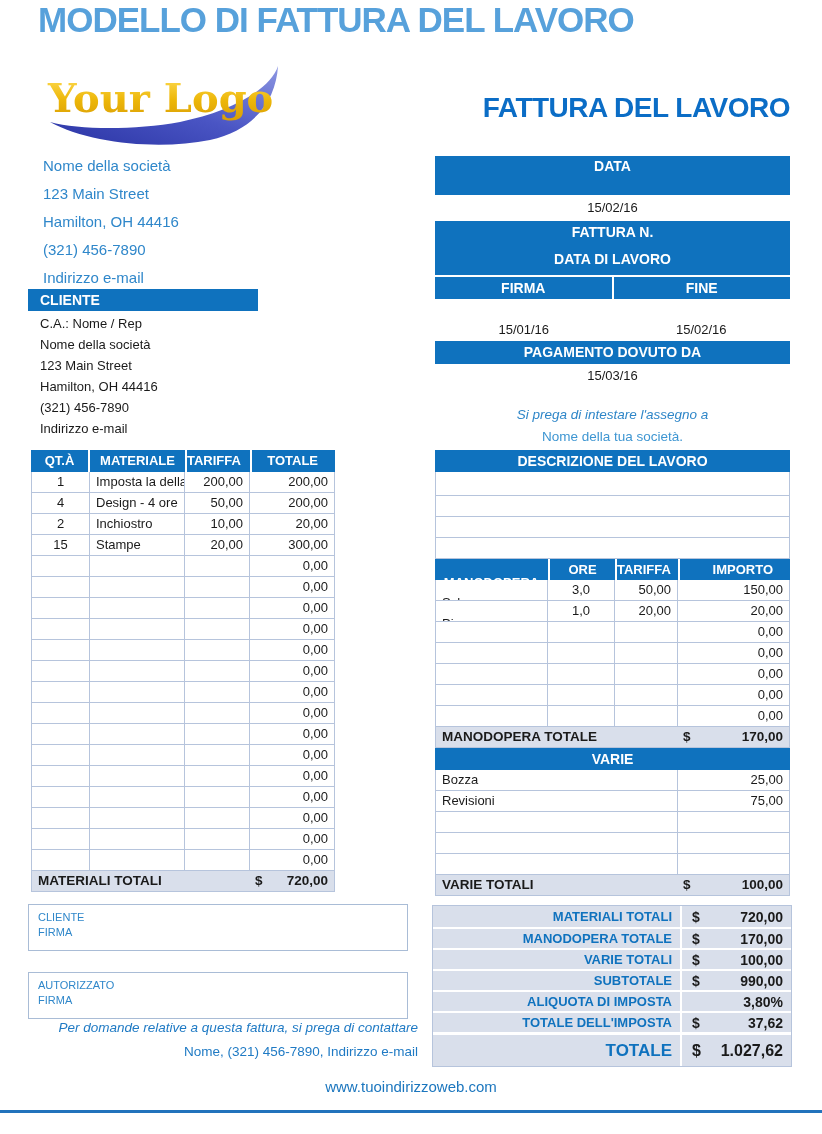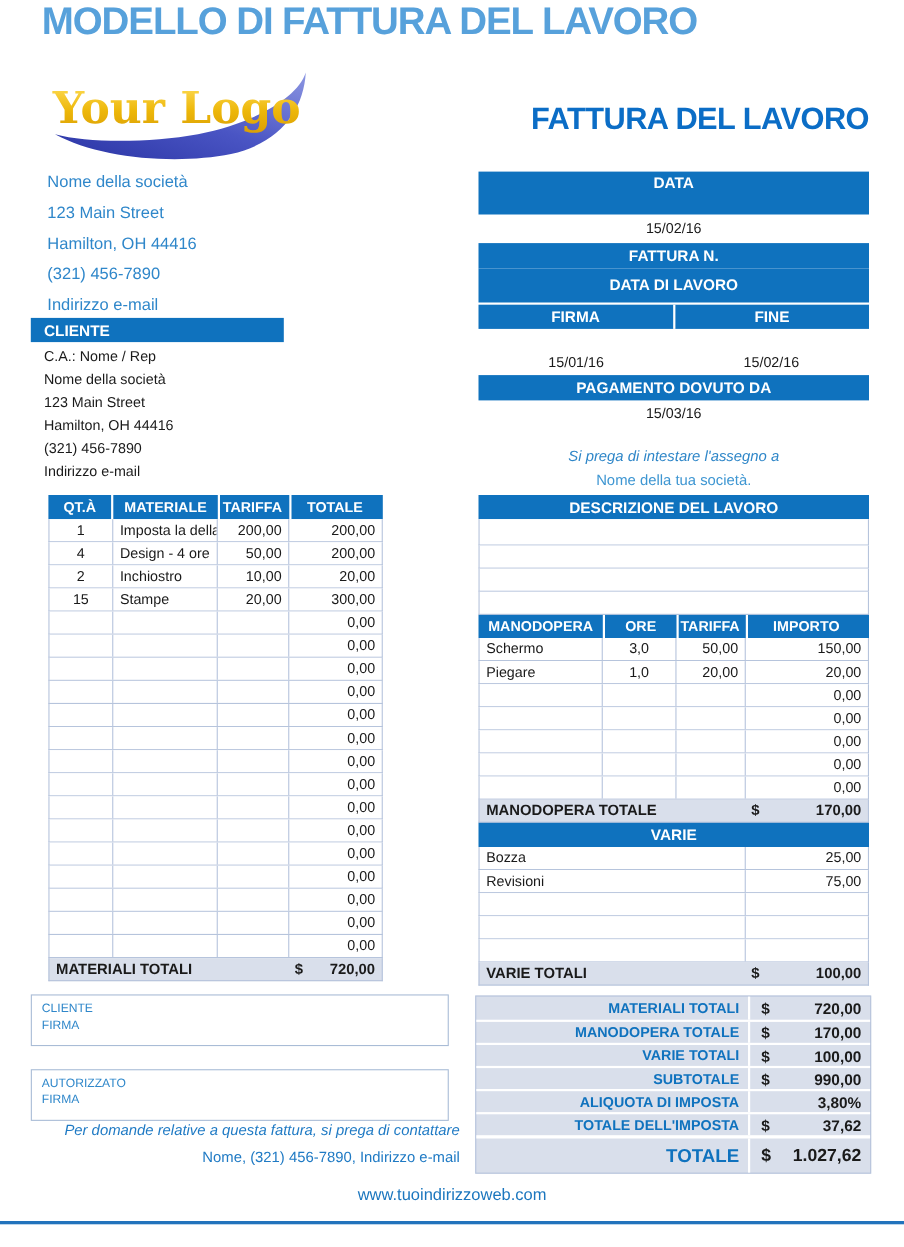--- a/index.html
+++ b/index.html
@@ -30,43 +30,43 @@
   .v22{height:22px;line-height:22px;margin-top:20px;} .v24{height:24px;line-height:24px;}
   .split{display:flex;}
   .split>div{flex:1;}
   .split .bar+.bar{border-left:2px solid #fff;box-sizing:border-box;height:22px;line-height:22px;}
   .split .bar{height:22px;line-height:22px;}
   .note-italic{margin-top:19px;font-style:italic;color:var(--note);font-size:13.5px;text-align:center;}
   .note-plain{margin-top:7px;color:var(--note2);font-size:13.5px;text-align:center;}
 
   
   .tbl{position:absolute;box-sizing:border-box;}
-  .materials{left:44px;top:450px;width:304px;}
+  .materials{left:31px;top:450px;width:304px;}
   .rightcol{left:435px;top:450px;width:355px;}
   .thead{display:flex;background:var(--blue);height:22px;line-height:22px;}
   .thead.h21{height:21px;line-height:21px;}
   .hc{color:#fff;font-weight:bold;font-size:13px;text-align:center;box-sizing:border-box;}
   .hc+.hc{border-left:2px solid #fff;}
   .trow,.drow{display:flex;height:21px;line-height:20px;box-sizing:border-box;
         border-left:1px solid var(--bd);border-right:1px solid var(--bd);border-bottom:1px solid var(--bd);background:#fff;}
   .drow.tall{height:24px;}
   .tc{box-sizing:border-box;overflow:hidden;white-space:nowrap;}
   .tc+.tc{border-left:1px solid var(--bd);}
   
   .m0{width:57px;text-align:center;}
   .m1{flex:1;text-align:left;padding-left:6px;}
   .m2{width:65px;text-align:right;padding-right:6px;}
   .m3{width:85px;text-align:right;padding-right:6px;}
   
-  .l0{flex:1;text-align:left;padding-left:6px;}
+  .l0{flex:1;text-align:left;padding-left:6px;margin-top:13px;}
   .l1{width:67px;text-align:center;}
   .l2{width:63px;text-align:right;padding-right:6px;}
   .l3{width:112px;text-align:right;padding-right:6px;}
   .thead .l0,.thead .m1{padding-left:0;text-align:center;}
-  .thead .l2,.thead .l3,.thead .m2,.thead .m3{padding-right:4px;text-align:center;}
+  .thead .l2,.thead .l3,.thead .m2,.thead .m3{padding-right:17px;}
   
   .v0{flex:1;text-align:left;padding-left:6px;}
   .v1{width:112px;text-align:right;padding-right:6px;}
   .total-row{display:flex;height:21px;line-height:20px;background:var(--lav);font-weight:bold;font-size:13.5px;
              box-sizing:border-box;border:1px solid var(--bd);border-top:none;}
   .tr-label{flex:1;padding-left:6px;}
   .tr-amount{display:flex;justify-content:space-between;padding:0 6px;box-sizing:border-box;}
   .w85{width:85px;} .w112{width:112px;}
 
   

